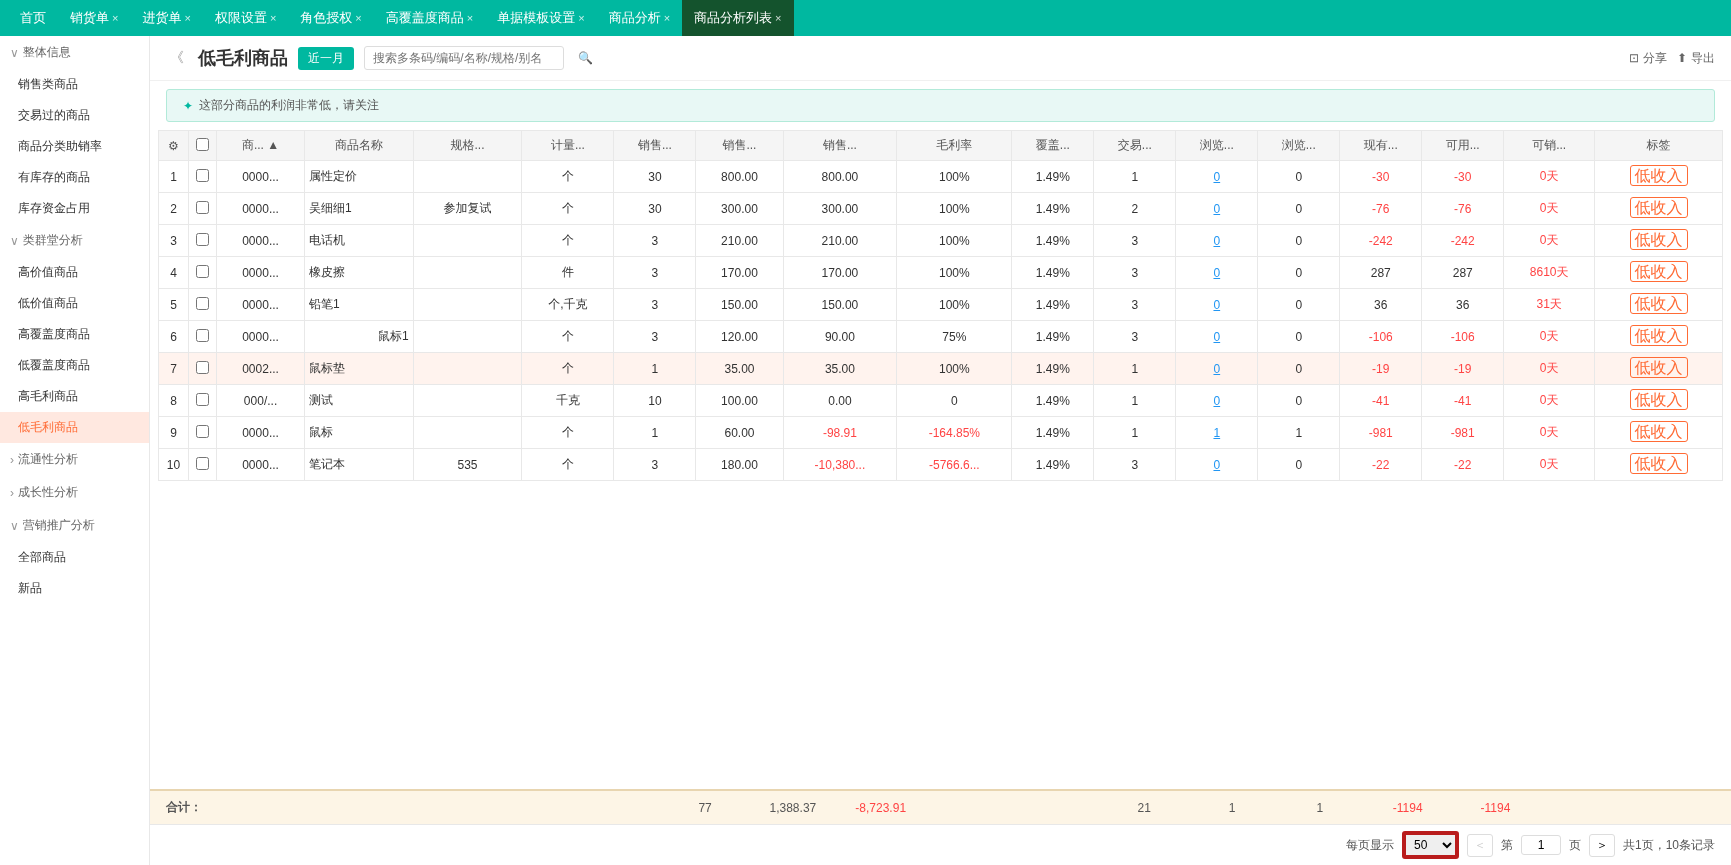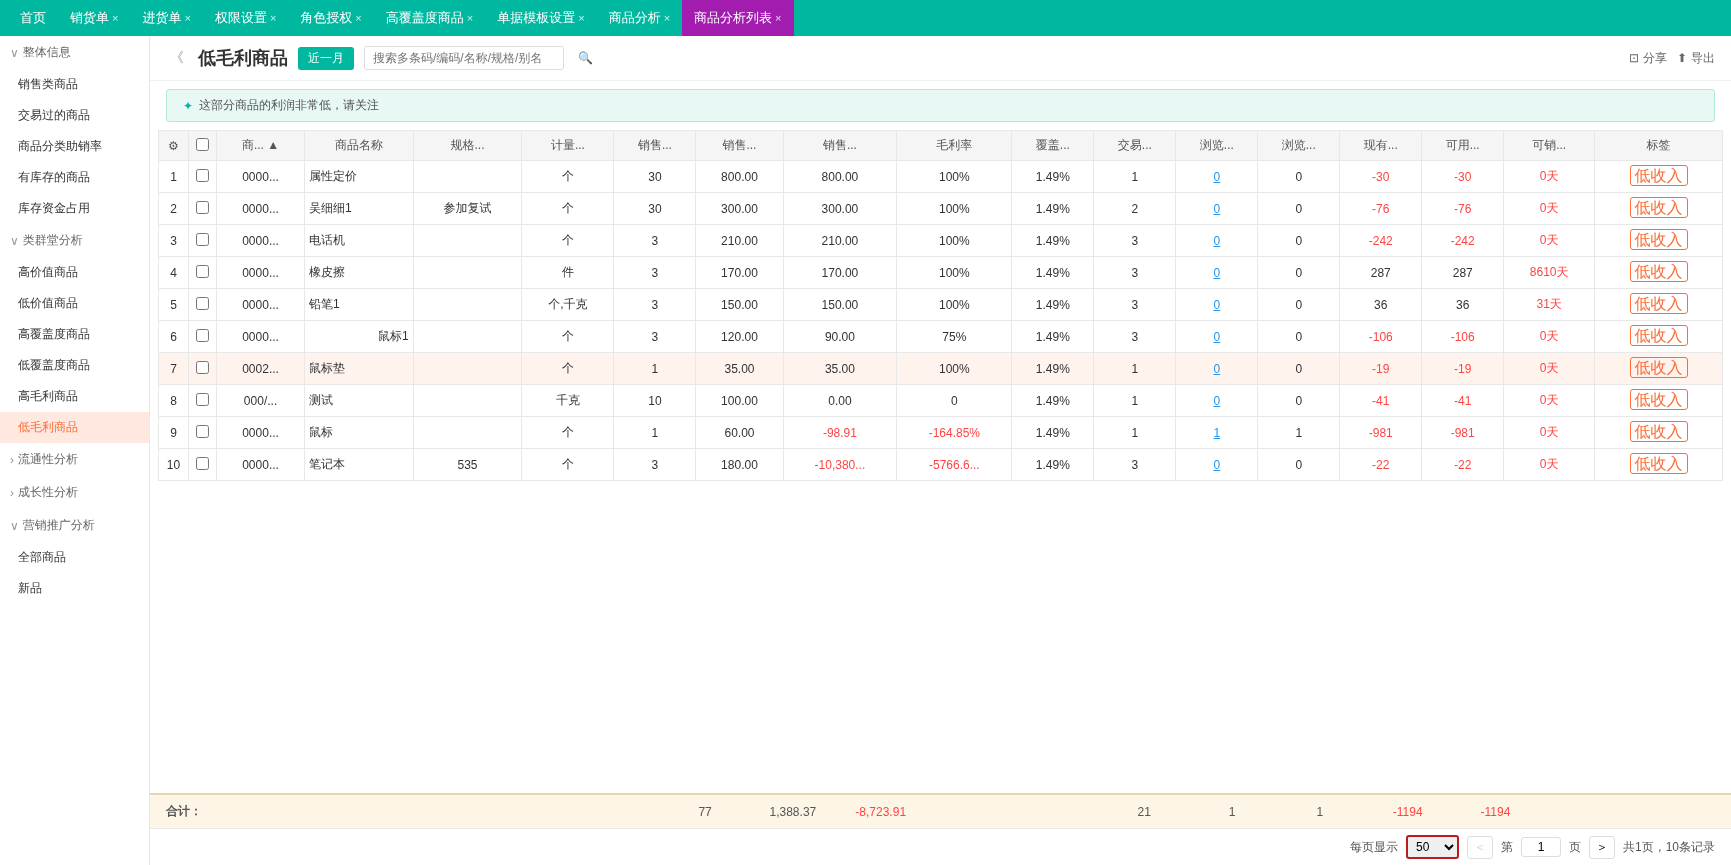--- a/index.html
+++ b/index.html
@@ -16,21 +16,21 @@
     }
     .nav-item {
       padding: 0 12px;
       height: 36px;
       display: flex;
       align-items: center;
       cursor: pointer;
       white-space: nowrap;
       font-size: 13px;
     }
-    .nav-item.active { background: #a21caf; }
+    .nav-item.active { background: #14532d; }
     .nav-close { margin-left: 3px; font-size: 11px; opacity: 0.8; }
 
     
     .main-layout {
       display: flex;
       height: calc(100vh - 36px);
     }
 
     
     .sidebar {
@@ -195,21 +195,21 @@
       border-top: 1px solid #e8e8e8;
       padding: 6px 16px;
       display: flex;
       align-items: center;
       justify-content: flex-end;
       gap: 8px;
       font-size: 12px;
       color: #555;
     }
     .page-size-select {
-      border: 2px solid #b91c1c;
+      border: 4px solid #b91c1c;
       border-radius: 3px;
       padding: 2px 4px;
       font-size: 12px;
     }
     .page-btn {
       border: 1px solid #ddd;
       background: white;
       padding: 2px 6px;
       cursor: pointer;
       border-radius: 3px;

